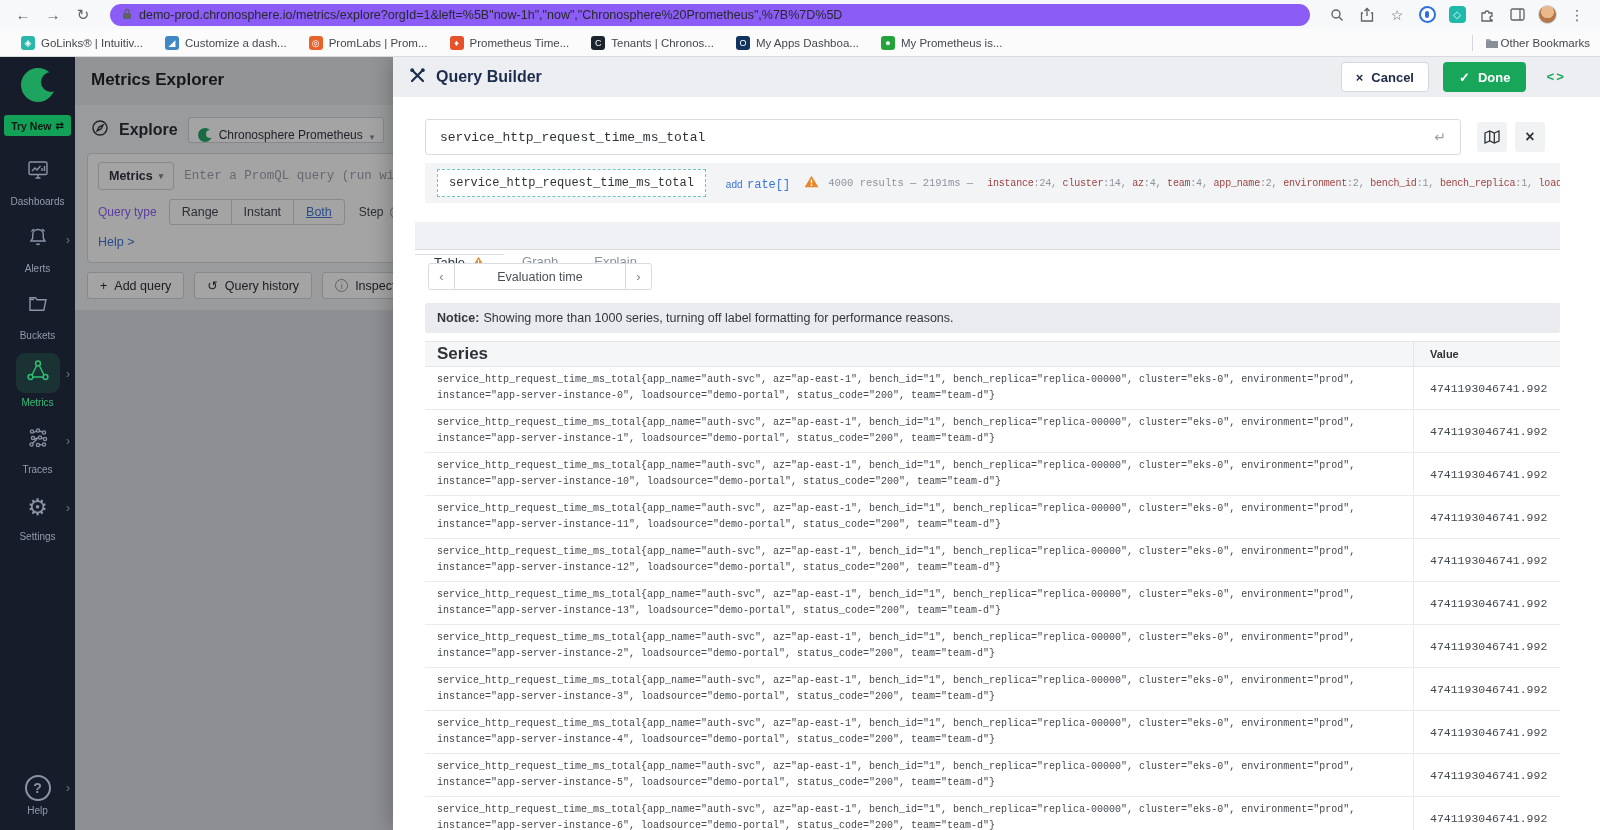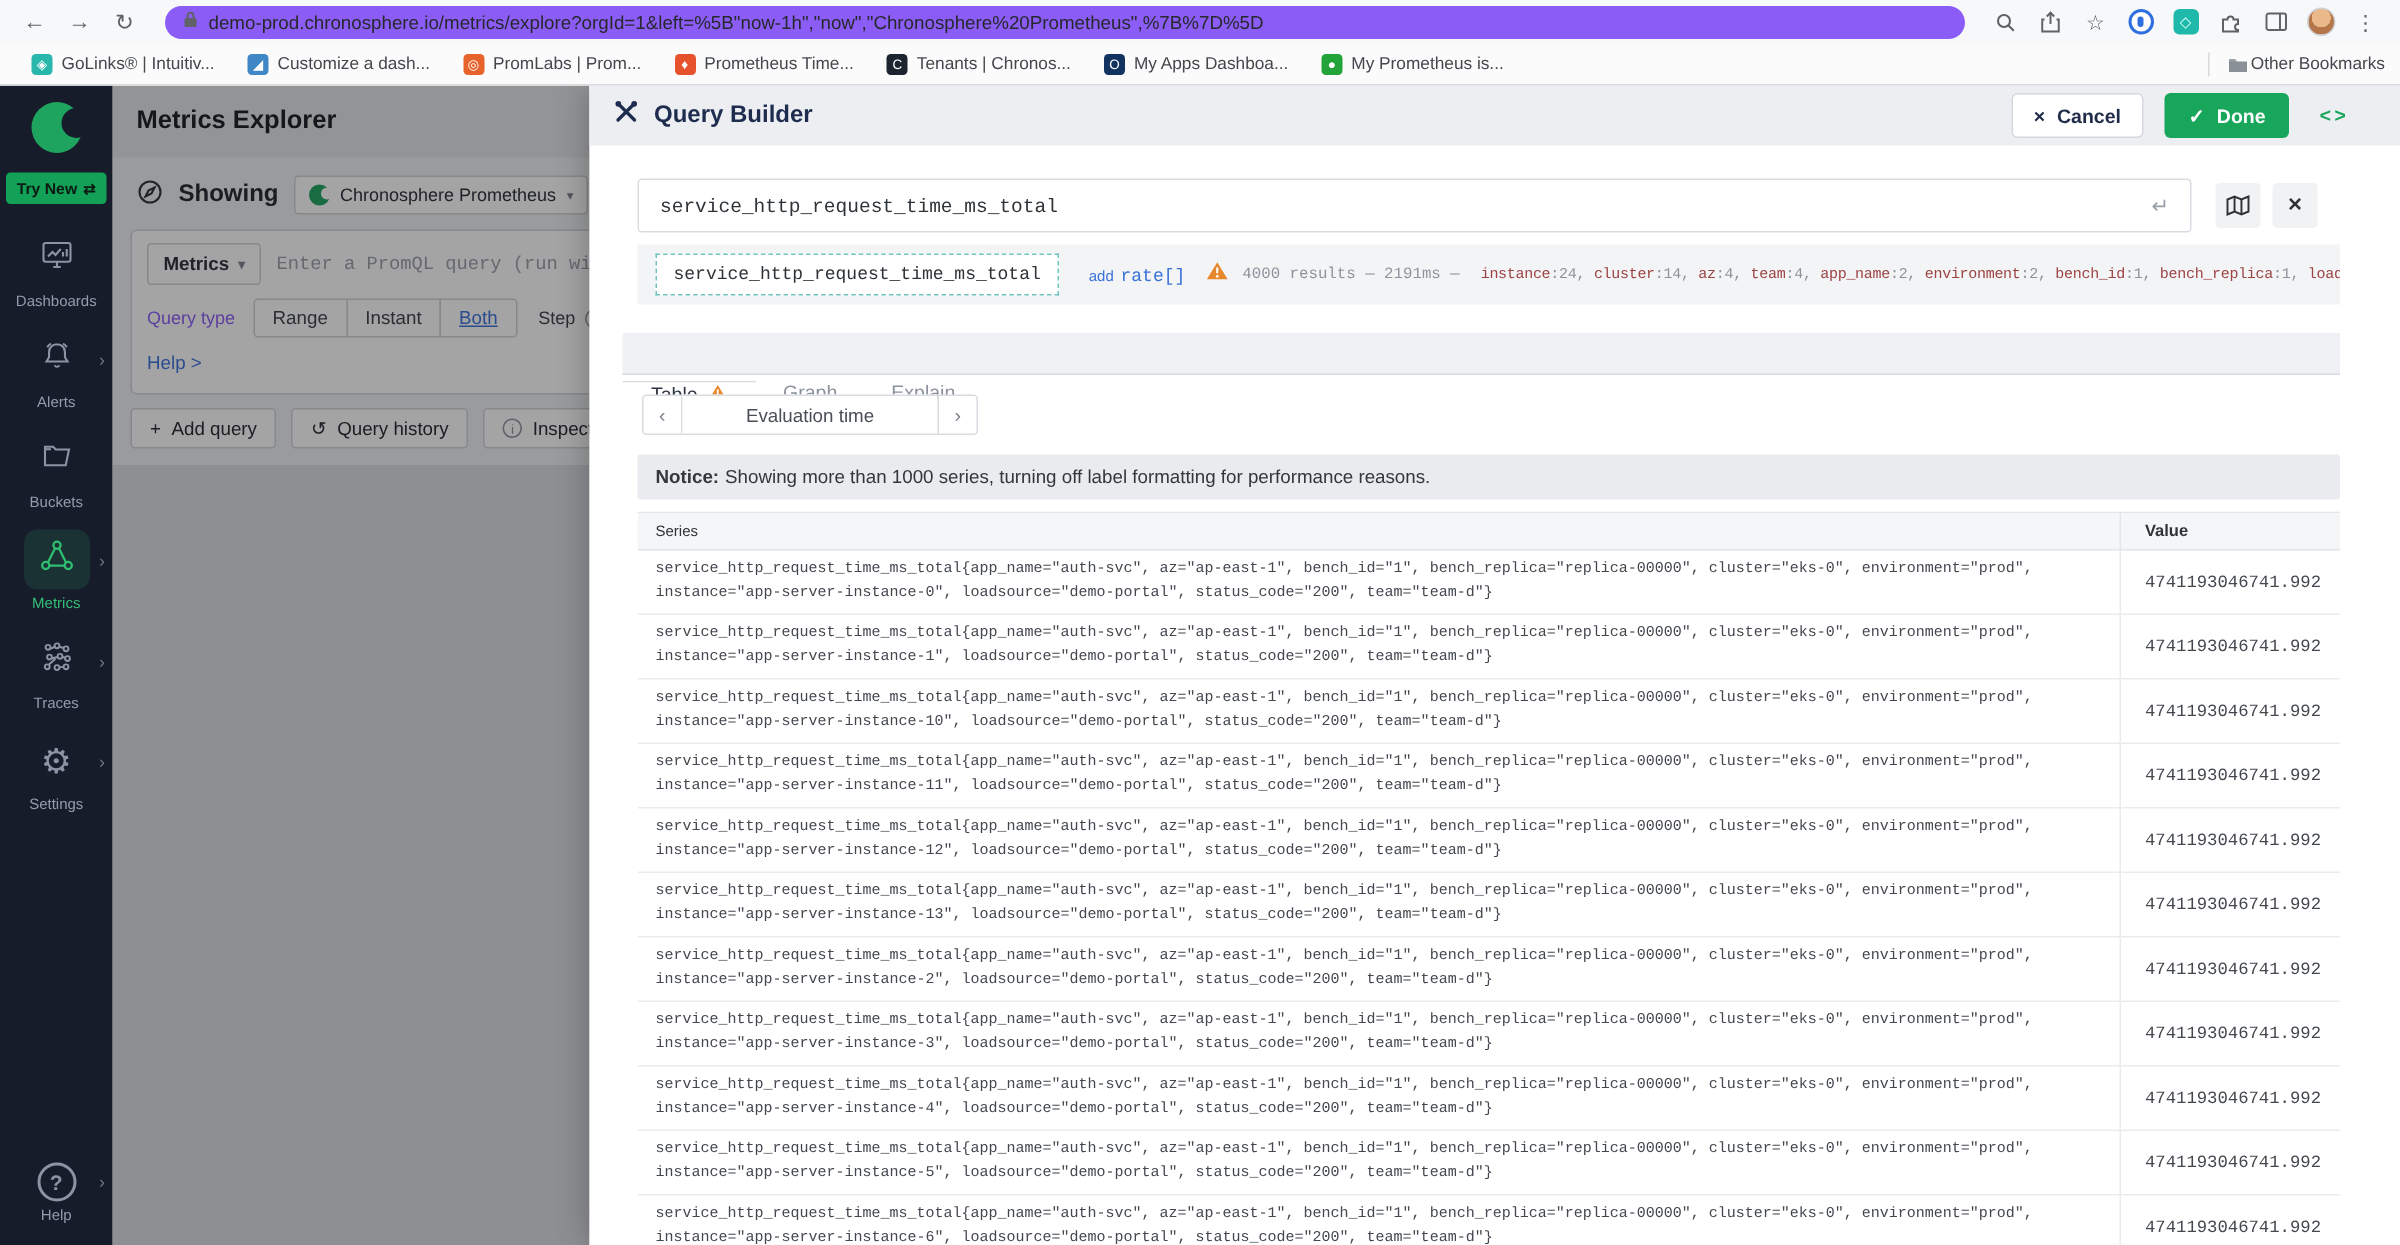--- a/index.html
+++ b/index.html
@@ -46,21 +46,21 @@
   .gear-glyph { font-size:23px; color:#8b93a5; line-height:1; }
   .help-wrap { margin-top:auto; margin-bottom:14px; }
   .help-circle { width:26px; height:26px; border-radius:50%; border:2px solid #8b93a5; color:#8b93a5; font-size:14px; font-weight:bold; display:flex; align-items:center; justify-content:center; margin:0 auto; }
 
   
   #explorer-panel { position:absolute; left:75px; top:57px; width:318px; bottom:0; background:#eef0f1; overflow:hidden; z-index:10; }
   .ex-header { position:absolute; left:0; top:0; right:0; height:48px; background:#e4e5e7; }
   .ex-title { position:absolute; left:16px; top:13px; font-size:17px; font-weight:bold; color:#191c22; }
   .explore-row { position:absolute; left:16px; top:60px; display:flex; align-items:center; gap:10px; }
   .explore-label { font-size:16px; font-weight:bold; color:#23262e; }
-  .ds-select { height:26px; border:1px solid #cfd2d6; background:#fff; border-radius:3px; display:flex; align-items:center; gap:7px; padding:0 9px; }
+  .ds-select { height:26px; border:1px solid #cfd2d6; background:#fff; border-radius:3px; display:flex; align-items:flex-end; gap:7px; padding:0 9px; }
   .ds-logo { width:14px; height:14px; border-radius:50%; background:#1fa45f; position:relative; }
   .ds-logo i { position:absolute; width:8px; height:8px; border-radius:50%; background:#fff; right:-2px; top:2px; }
   .ds-label { font-size:12px; color:#2a2e36; white-space:nowrap; }
   .caret { font-size:9px; color:#7c828c; }
   .ex-card { position:absolute; left:12px; top:96px; width:420px; height:110px; background:#fff; border:1px solid #d4d6da; border-radius:4px; padding:8px 10px; }
   .ex-r1 { display:flex; align-items:center; gap:10px; }
   .metrics-btn { height:28px; border:1px solid #cfd2d6; border-radius:3px; background:#fff; display:flex; align-items:center; gap:6px; padding:0 10px; font-size:12.5px; font-weight:bold; color:#2a2e36; }
   .promql-input { flex:1; height:28px; display:flex; align-items:center; font-size:12.5px; color:#9aa0a8; white-space:nowrap; overflow:hidden; }
   .ex-r2 { display:flex; align-items:center; margin-top:9px; }
   .qt-label { font-size:12px; color:#8b5cf6; margin-right:12px; }
@@ -115,21 +115,21 @@
   .eval-btn { width:27px; height:27px; border:1px solid #d9dce1; background:#fff; display:flex; align-items:center; justify-content:center; color:#7c828c; font-size:13px; }
   .eval-btn.prev { border-radius:3px 0 0 3px; }
   .eval-btn.next { border-radius:0 3px 3px 0; }
   .eval-box { width:170px; height:27px; border-top:1px solid #d9dce1; border-bottom:1px solid #d9dce1; background:#fff; display:flex; align-items:center; justify-content:center; font-size:12.5px; color:#4a4f57; }
 
   .notice { position:absolute; left:32px; right:40px; top:246px; height:30px; background:#e9ebee; border-radius:2px; display:flex; align-items:center; padding:0 12px; font-size:12.5px; color:#33373d; }
   .notice b { margin-right:4px; }
 
   .qb-table { position:absolute; left:32px; right:40px; top:284px; bottom:0; overflow:hidden; }
   .t-head { display:flex; height:26px; background:#f5f6f8; border-top:1px solid #e3e5e9; border-bottom:1px solid #e3e5e9; }
-  .col-series { flex:0 0 988px; display:flex; align-items:center; padding-left:12px; font-size:10px; font-weight:normal; color:#2e3338; }
+  .col-series { flex:0 0 988px; display:flex; align-items:center; padding-left:12px; font-size:17px; font-weight:bold; color:#2e3338; }
   .col-value { flex:1; border-left:1px solid #e3e5e9; display:flex; align-items:center; padding-left:16px; font-size:11px; font-weight:bold; color:#2e3338; }
   .t-row { display:flex; border-bottom:1px solid #e9ebec; min-height:42px; }
   .cell-series { flex:0 0 988px; padding:5px 20px 5px 12px; font-size:10px; line-height:16px; color:#43484f; font-family:"Liberation Mono",monospace; word-break:break-word; }
   .cell-value { flex:1; border-left:1px solid #e9ebec; display:flex; align-items:center; padding-left:16px; font-size:11.5px; color:#43484f; font-family:"Liberation Mono",monospace; }
 </style>
 </head>
 <body>
 
 <div id="chrome">
   <div class="chrome-row1">
@@ -332,21 +332,21 @@
 <div id="explorer-panel">
   <div class="ex-header"></div>
   <div class="ex-title">Metrics Explorer</div>
   <div class="explore-row">
     <span>
       <svg width="18" height="18" viewBox="0 0 18 18" fill="none" stroke="#2b2f38" stroke-width="1.4">
           <circle cx="9" cy="9" r="7"></circle>
           <path d="M6 12l2-4 4-2-2 4z"></path>
         </svg>
     </span>
-    <span class="explore-label">Showing</span>
+    <span class="explore-label">Explore</span>
     <div class="ds-select">
       <span class="ds-logo">
           <i></i>
         </span>
       <span class="ds-label">Chronosphere Prometheus</span>
       <span class="caret">▾</span>
     </div>
   </div>
   <div class="ex-card">
     <div class="ex-r1">

